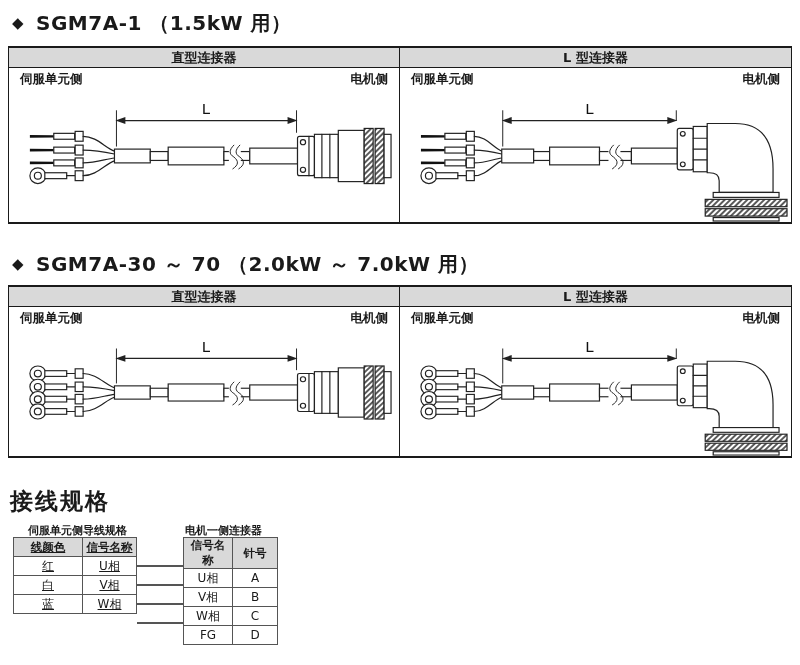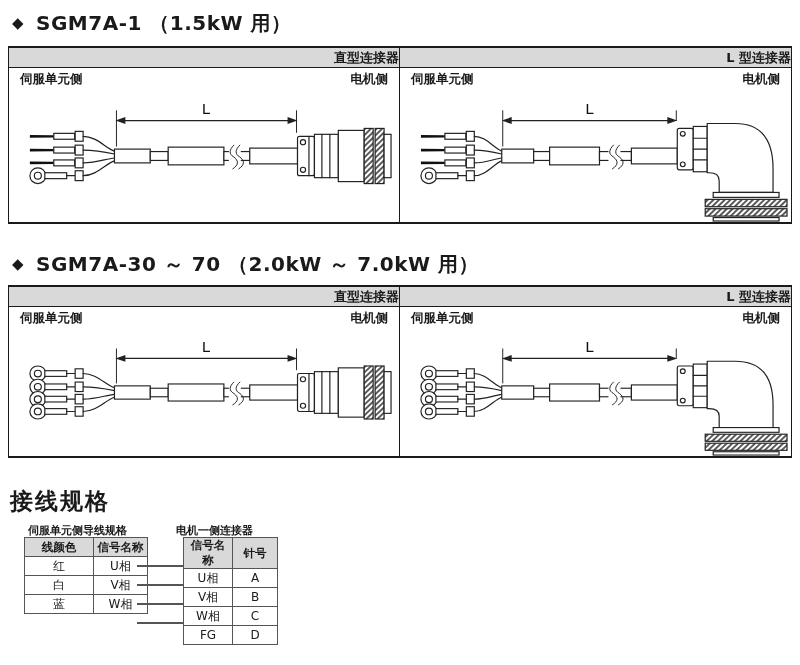--- a/index.html
+++ b/index.html
@@ -20,41 +20,41 @@
     position:absolute; left:8px; width:784px; display:flex;
     border:1.5px solid #1a1a1a; border-top-width:2.5px; border-bottom-width:2px;
     background:#fff;
   }
   #table-1 { top:46px;  height:178px; }
   #table-2 { top:285px; height:173px; }
   .conn-col { width:50%; display:flex; flex-direction:column; }
   .conn-col.first { border-right:1px solid #1a1a1a; }
   .conn-header {
     height:20px; background:#d9d9d9; border-bottom:1px solid #1a1a1a;
-    text-align:right; font-size:13px; font-weight:bold; line-height:19px;
+    text-align:center; font-size:13px; font-weight:bold; line-height:19px;
   }
   .conn-labels {
     height:22px; display:flex; justify-content:space-between; align-items:center;
     padding:0 11px; font-size:12.5px; font-weight:bold;text-align:right;
   }
   .diagram { flex:1; overflow:hidden; }
   .diagram svg { width:100%; height:100%; display:block; }
 
   .wiring-heading {
     position:absolute; top:486px; left:10px;
     font-size:23px; font-weight:bold; letter-spacing:2px;
   }
   .wire-caption { position:absolute; top:523px; font-size:11px; font-weight:bold; white-space:nowrap; }
   #caption-left  { left:28px; }
-  #caption-right { left:176px; }
+  #caption-right { left:185px; }
   table.wire-table {
     position:absolute; top:537px; border-collapse:collapse;
     font-size:12px; text-align:center; table-layout:fixed; background:#fff;
   }
-  #wire-table-left  { left:24px;  }
+  #wire-table-left  { left:13px;text-decoration:underline;  }
   #wire-table-right { left:183px; }
   .wire-table th, .wire-table td { border:1px solid #555; height:19px; padding:0 2px; }
   .wire-table th { background:#d9d9d9; font-weight:bold; font-size:11.5px; }
   #wire-table-left  .c1 { width:69px; } #wire-table-left  .c2 { width:54px; }
   #wire-table-right .c1 { width:49px; } #wire-table-right .c2 { width:45px;font-family:Liberation Serif, serif; }
   .connector-line { position:absolute; left:137px; width:46px; height:2px; background:#555; }
   #conn-line-0 { top:565px; } #conn-line-1 { top:584px; }
   #conn-line-2 { top:603px; } #conn-line-3 { top:622px; }
 
   text.dim-label { font-size:15px; font-weight:normal; fill:#111; }

